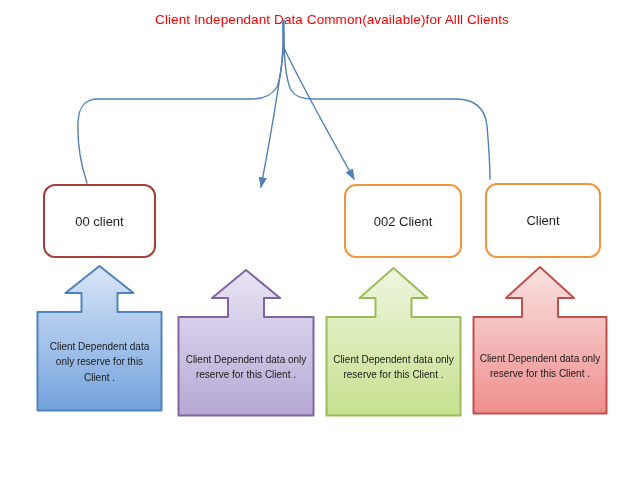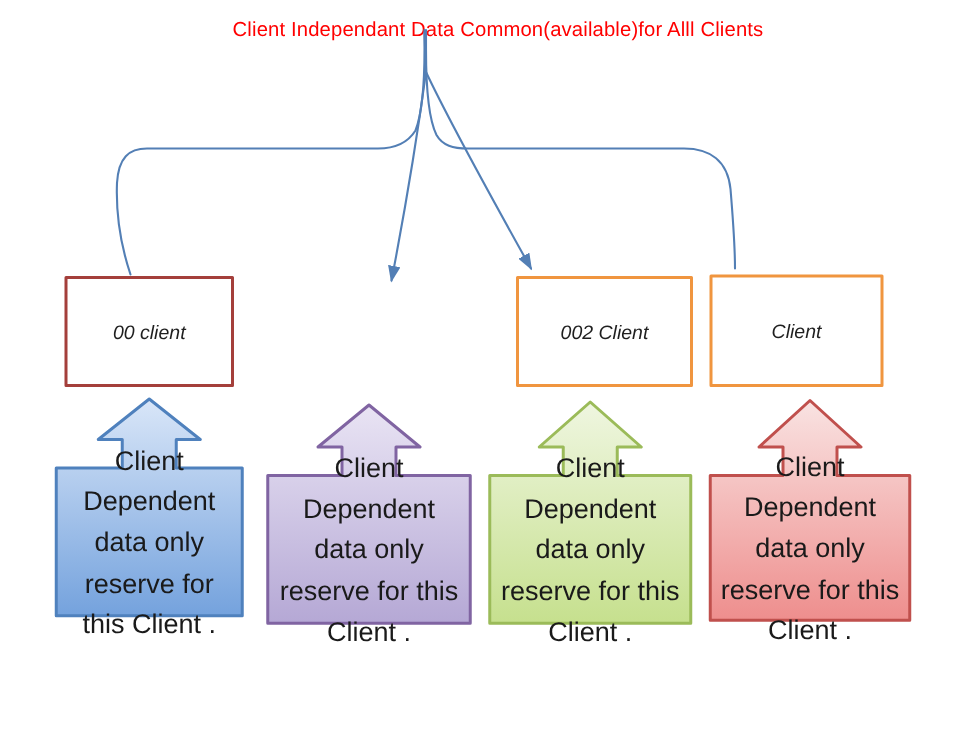--- a/index.html
+++ b/index.html
@@ -9,32 +9,32 @@
   }
   .diagram-title{
     position:absolute;top:12px;left:0;right:0;text-align:center;
     transform:translateX(14px);
     font-size:13.5px;letter-spacing:0.1px;font-weight:400;
   }
   .connectors{position:absolute;left:0;top:0;pointer-events:none;}
   .client-box{
     position:absolute;background:#ffffff;border:2.5px solid #cc8833;
     display:flex;align-items:center;justify-content:center;
-    font-size:13px;color:#1f1f1f;box-sizing:border-box;border-radius:1px;font-style:italic;
+    font-size:13px;color:#1f1f1f;box-sizing:border-box;border-radius:12px;
   }
   .box1{left:43px;top:184px;width:113px;height:74px;}
   .box2{left:185px;top:183px;width:117px;height:74px;}
   .box3{left:316px;top:184px;width:118px;height:74px;}
   .box4{left:473px;top:183px;width:116px;height:75px;}
   .callout{position:absolute;}
   .callout svg{position:absolute;left:0;top:0;}
   .callout .callout-text{
     position:absolute;left:0;right:0;bottom:0;
     display:flex;align-items:center;justify-content:center;text-align:center;
-    font-size:18px;line-height:1.52;color:#1a1a1a;padding:0 6px;box-sizing:border-box;
+    font-size:10px;line-height:1.52;color:#1a1a1a;padding:0 6px;box-sizing:border-box;
   }
   .co1{left:36px;top:264px;width:127px;height:148px;}
   .co1 .callout-text{top:48px;}
   .co2{left:177px;top:268px;width:138px;height:149px;}
   .co2 .callout-text{top:49px;}
   .co3{left:325px;top:266px;width:137px;height:151px;}
   .co3 .callout-text{top:51px;}
   .co4{left:472px;top:265px;width:136px;height:150px;}
   .co4 .callout-text{top:52px;}
 </style>
@@ -58,21 +58,21 @@
       <path marker-end="url(#arrow)" d="M284 48 C300 82 330 136 354 179" stroke="#537FB5"></path>
     </g>
   </svg>
 
   <div class="client-box box1" style="border-color: rgb(164, 63, 59);">
     <span>00 client</span>
   </div>
   <div class="client-box box3" style="border-color: rgb(240, 149, 63); margin-left: 28px;">
     <span>002 Client</span>
   </div>
-  <div class="client-box box4" style="border-color: rgb(240, 149, 63);">
+  <div class="client-box box4" style="border-color: rgb(240, 149, 63); margin-left: 12px;">
     <span>Client</span>
   </div>
 
   <div class="callout co1">
     <svg width="127" height="148" viewBox="0 0 127 148">
       <defs>
         <linearGradient id="grad0" x1="0" y1="0" x2="0" y2="1">
           <stop offset="0" class="stop-top" stop-color="#D9E6F8"></stop>
             <stop offset="1" class="stop-bottom" stop-color="#74A2DD"></stop>
         </linearGradient>

